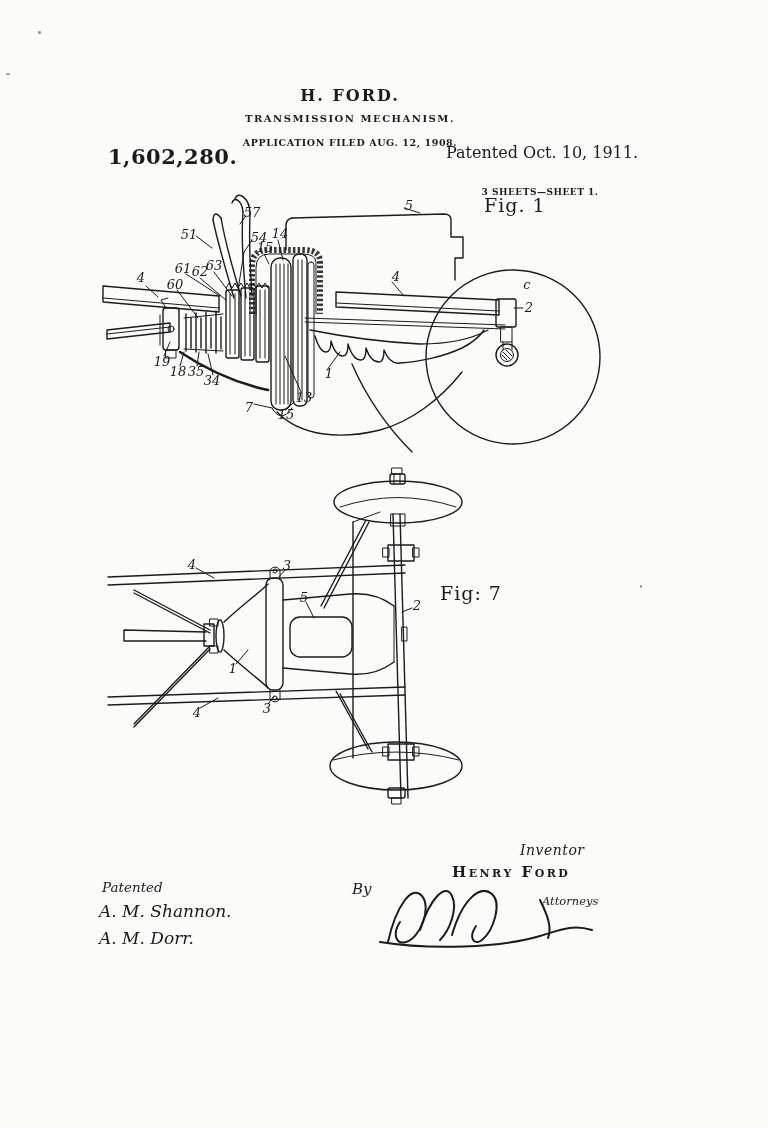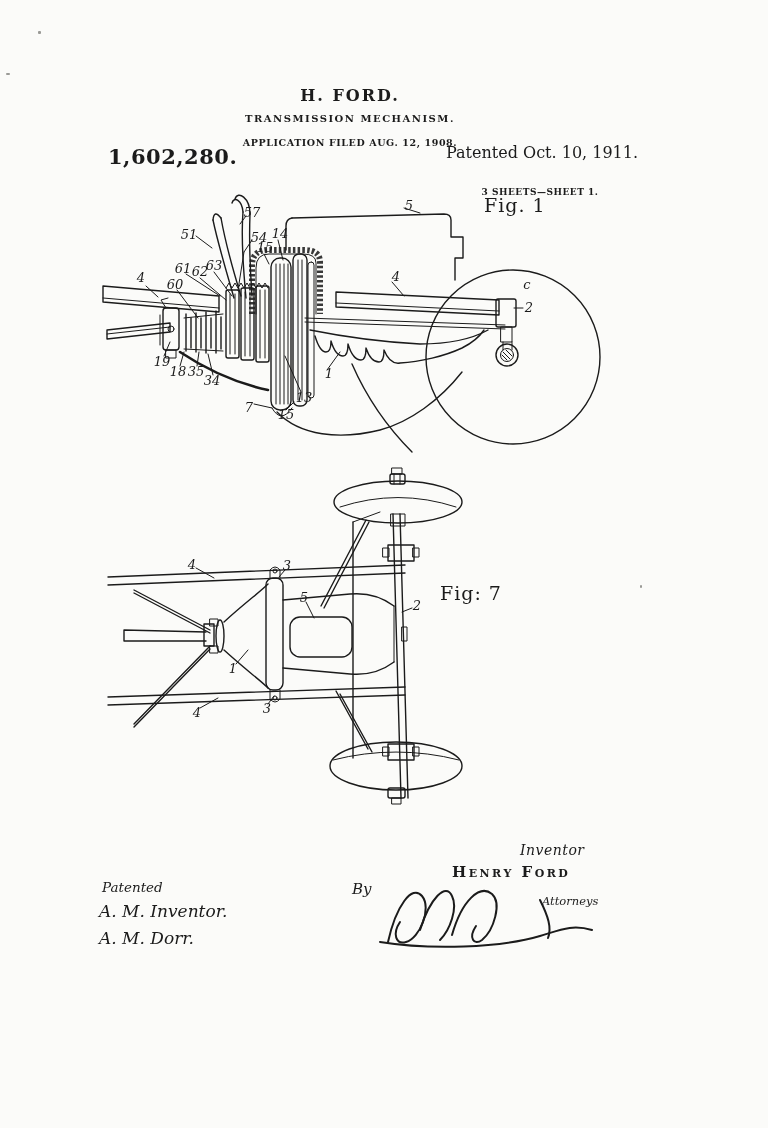--- a/index.html
+++ b/index.html
@@ -294,20 +294,20 @@
     <g>
       <path class="ln" style="stroke-width:2" d="M388,942 C396,906 412,884 422,896 C432,908 420,938 406,942 C396,945 392,934 400,922"></path>
       <path class="ln" style="stroke-width:2" d="M420,930 C430,898 446,882 452,896 C458,908 450,930 440,940"></path>
       <path class="ln" style="stroke-width:2" d="M452,935 C462,900 480,884 492,894 C502,903 494,930 482,940 C474,946 468,938 476,926"></path>
       <path class="ln" style="stroke-width:2" d="M380,942 C430,950 500,948 540,936 C560,930 572,924 592,930"></path>
       <path class="ln" style="stroke-width:2" d="M540,900 C548,916 552,928 548,938"></path>
     </g>
   </svg>
 
   <div class="abs script witnesses-heading">Patented</div>
-  <div class="abs script witness-sig witness-sig-1">A. M. Inventor.</div>
+  <div class="abs script witness-sig witness-sig-1">A. M. Shannon.</div>
   <div class="abs script witness-sig witness-sig-2">A. M. Dorr.</div>
   <div class="abs script inventor-heading">Inventor</div>
   <div class="abs inventor-name">Henry Ford</div>
   <div class="abs script by-label">By</div>
   <div class="abs script attorneys-label">Attorneys</div>
 
 </div>
 
 </body></html>

